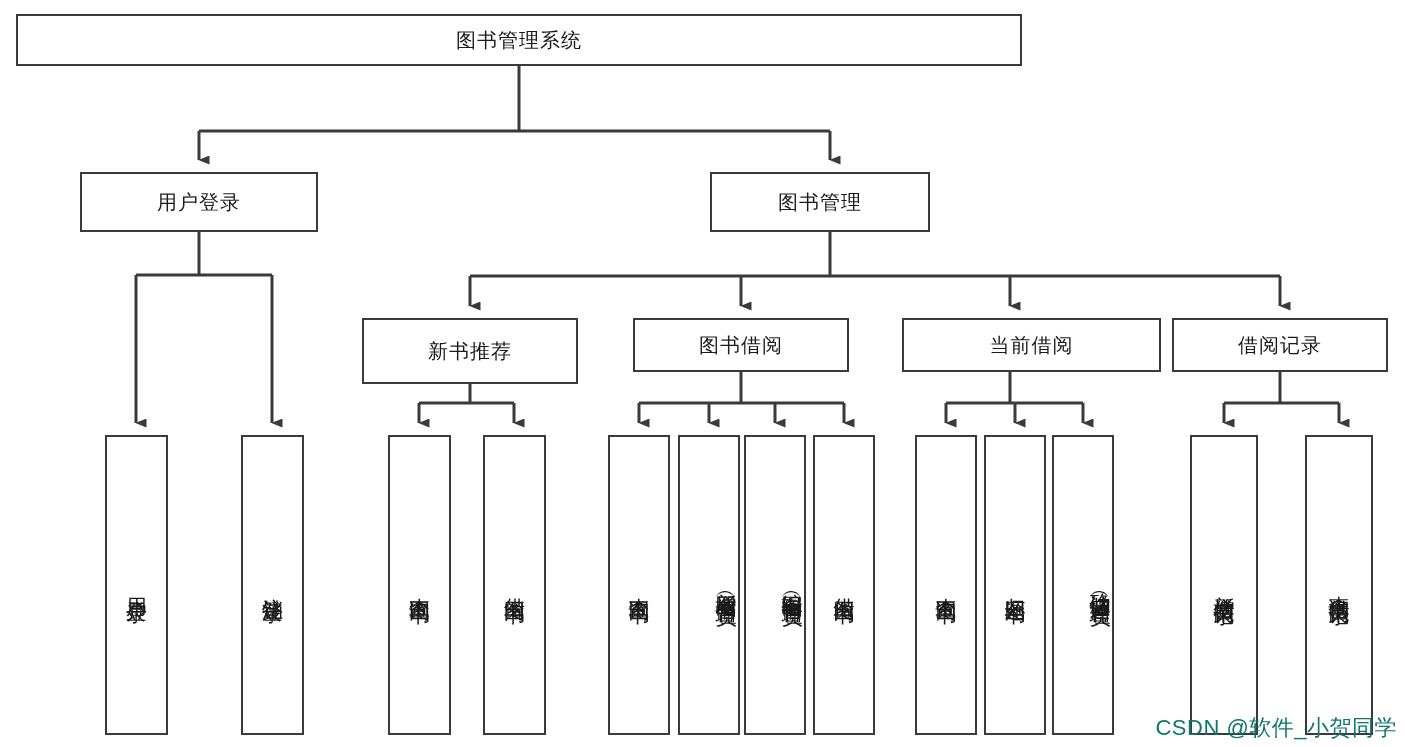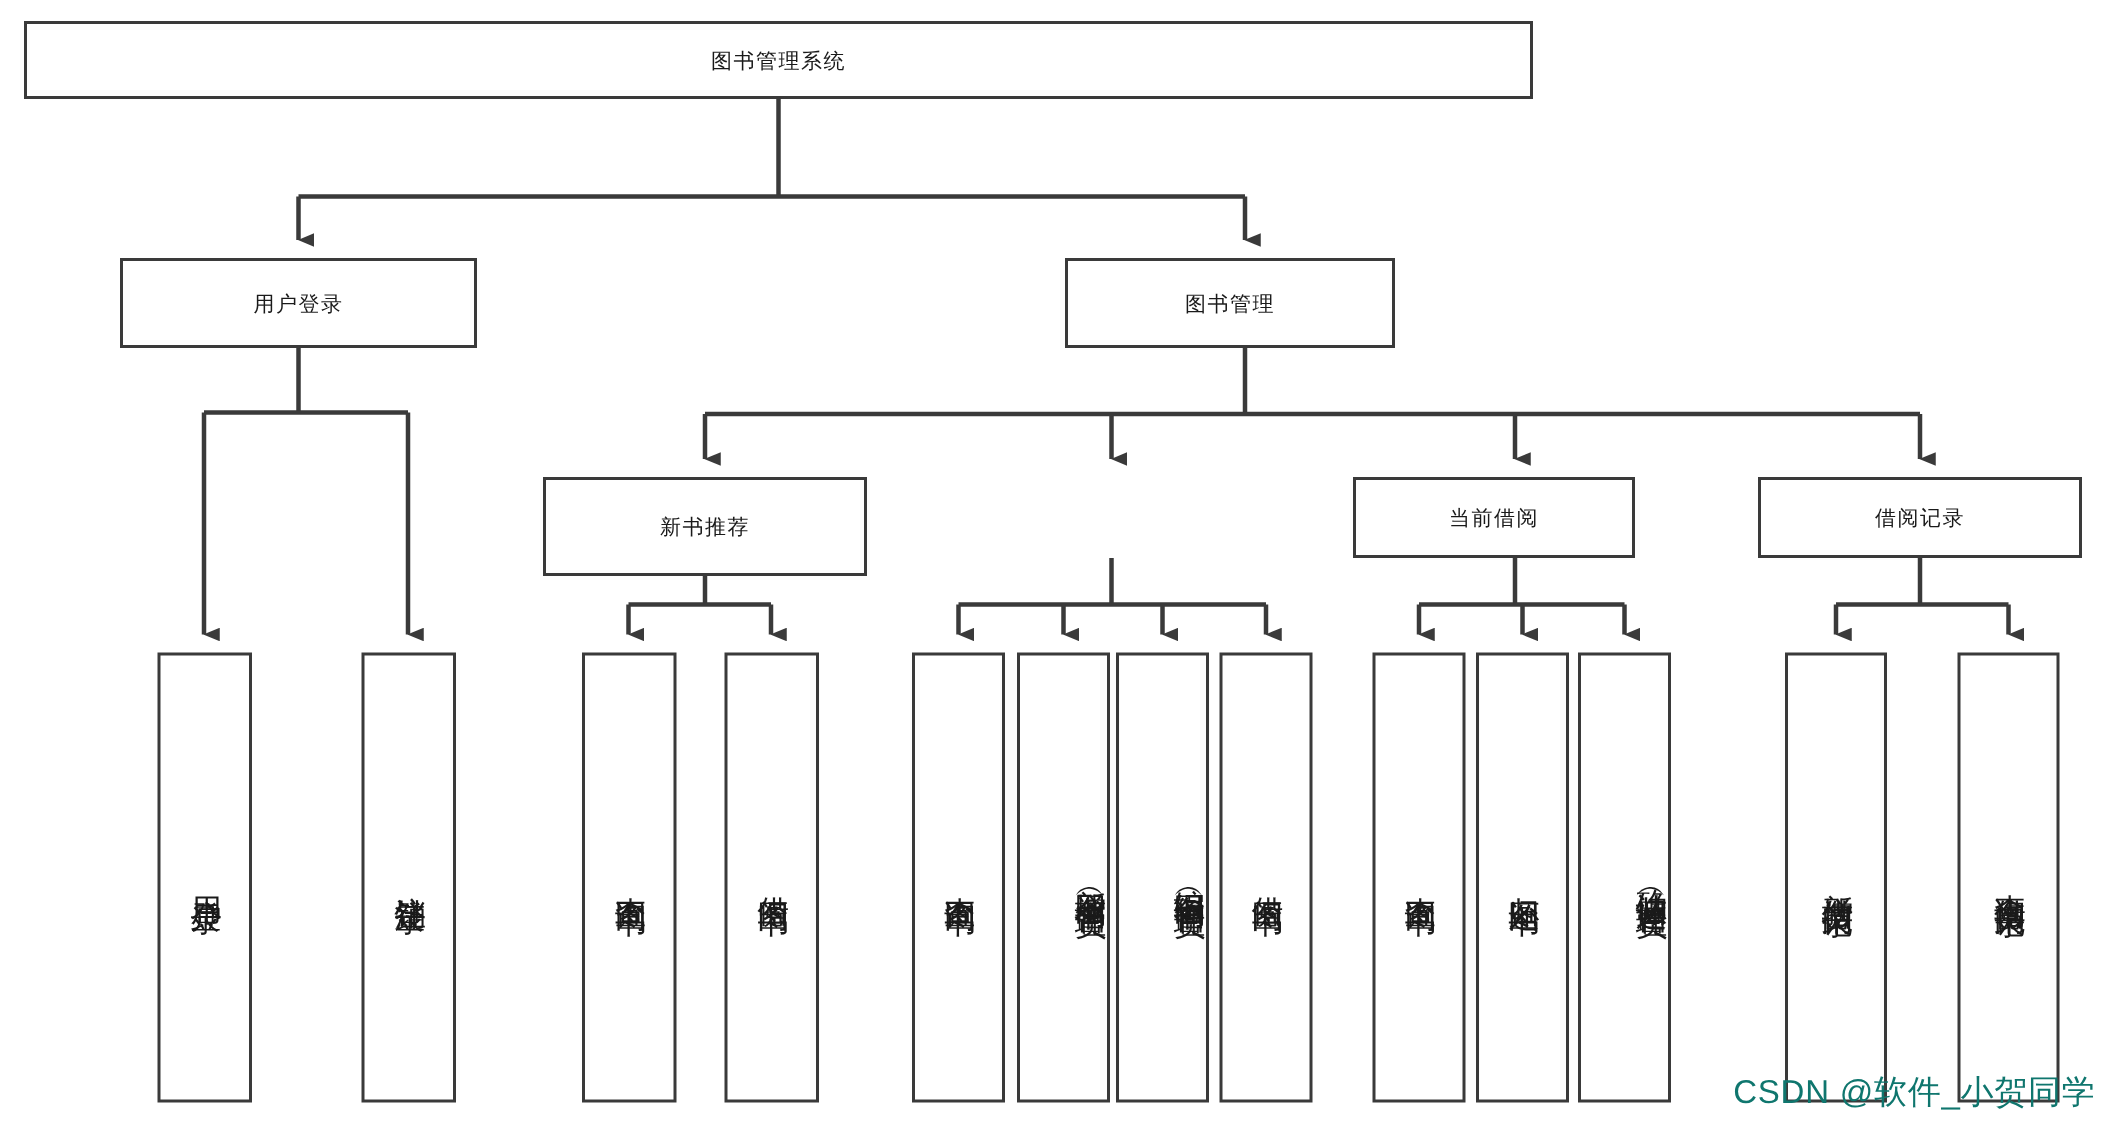--- a/index.html
+++ b/index.html
@@ -31,21 +31,21 @@
     position: absolute;
     box-sizing: border-box;
     background: #ffffff;
     border: 2.5px solid #3a3a3a;
     display: flex;
     align-items: center;
     justify-content: center;
     color: #1a1a1a;
   }
   .node.horiz {
-    font-size: 14px;
+    font-size: 20px;
     letter-spacing: 1px;
   }
   .node.vert {
     writing-mode: vertical-rl;
     text-orientation: upright;
     font-size: 21px;
     letter-spacing: 2px;
     padding-top: 6px;
     padding-bottom: 6px;
     align-items: flex-start;
@@ -130,21 +130,24 @@
   <div class="node horiz" style="left:80px; top:172px; width:238px; height:60px;">
     <span class="node-label">用户登录</span>
   </div>
   <div class="node horiz" style="left:710px; top:172px; width:220px; height:60px;">
     <span class="node-label">图书管理</span>
   </div>
 
   <div class="node horiz" style="left:362px; top:318px; width:216px; height:66px;">
     <span class="node-label">新书推荐</span>
   </div>
-  <div class="node horiz" style="left:902px; top:318px; width:188px; height:54px;">
+  <div class="node horiz" style="left:633px; top:318px; width:216px; height:54px;">
+    <span class="node-label">图书借阅</span>
+  </div>
+  <div class="node horiz" style="left:902px; top:318px; width:259px; height:54px;">
     <span class="node-label">当前借阅</span>
   </div>
   <div class="node horiz" style="left:1172px; top:318px; width:216px; height:54px;">
     <span class="node-label">借阅记录</span>
   </div>
 
   <div class="node vert" style="left:105px; top:435px; width:63px; height:300px; align-items:center;">
     <span class="node-label">用户登录</span>
   </div>
   <div class="node vert" style="left:241px; top:435px; width:63px; height:300px; align-items:center;">

